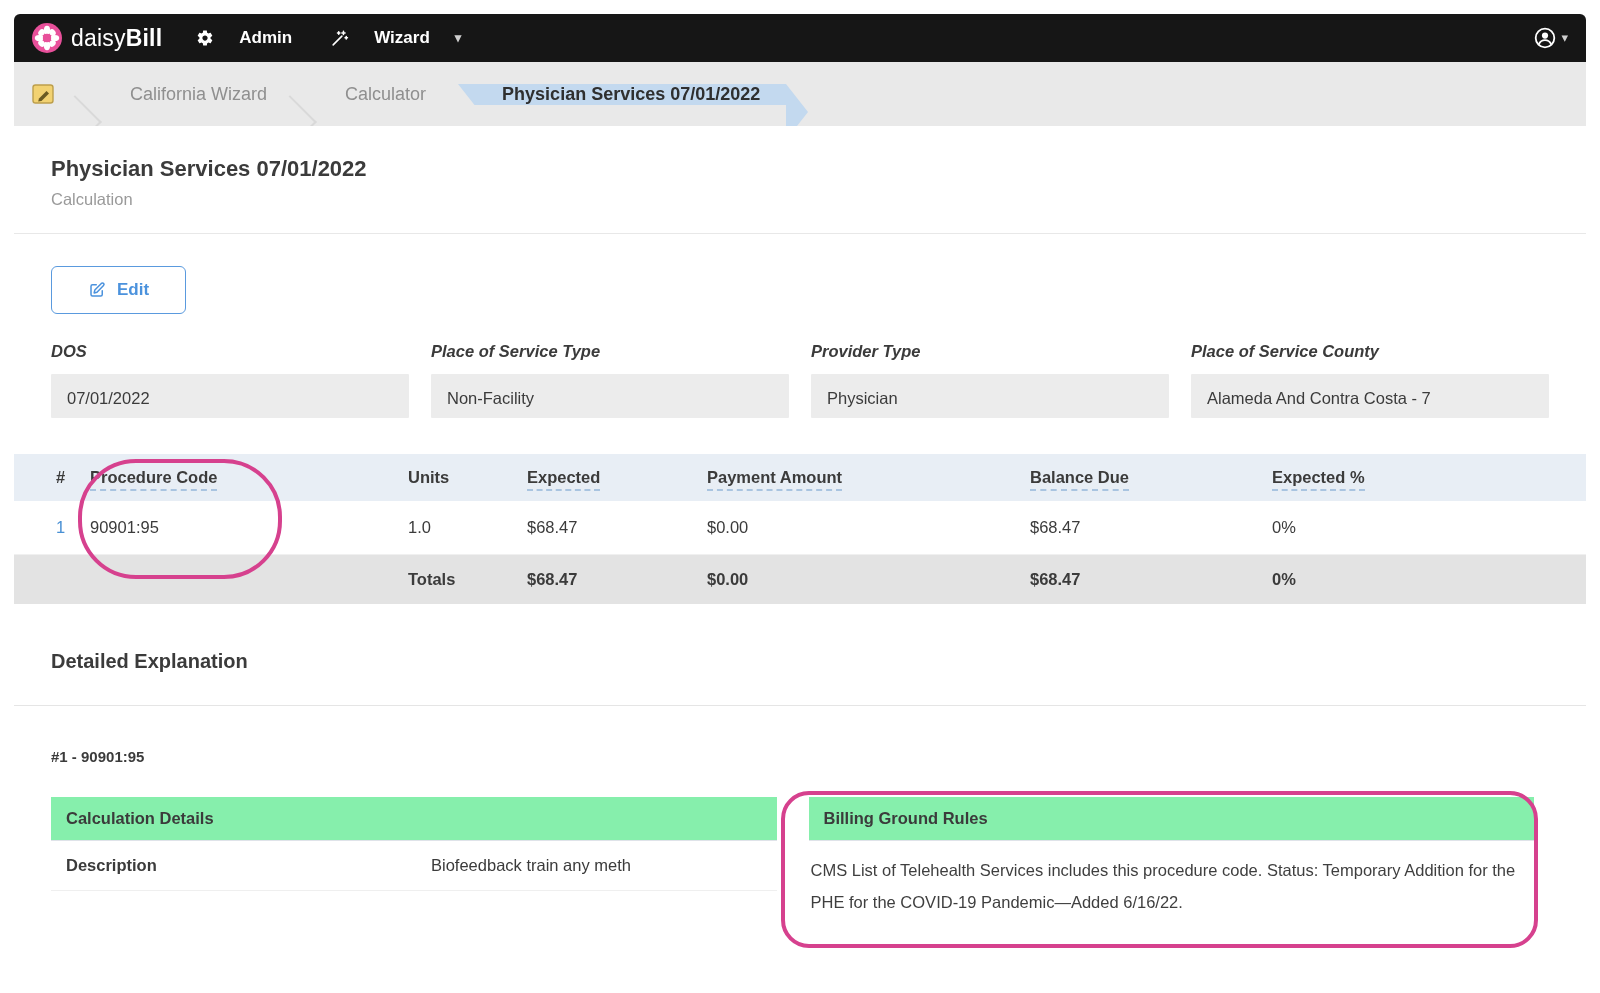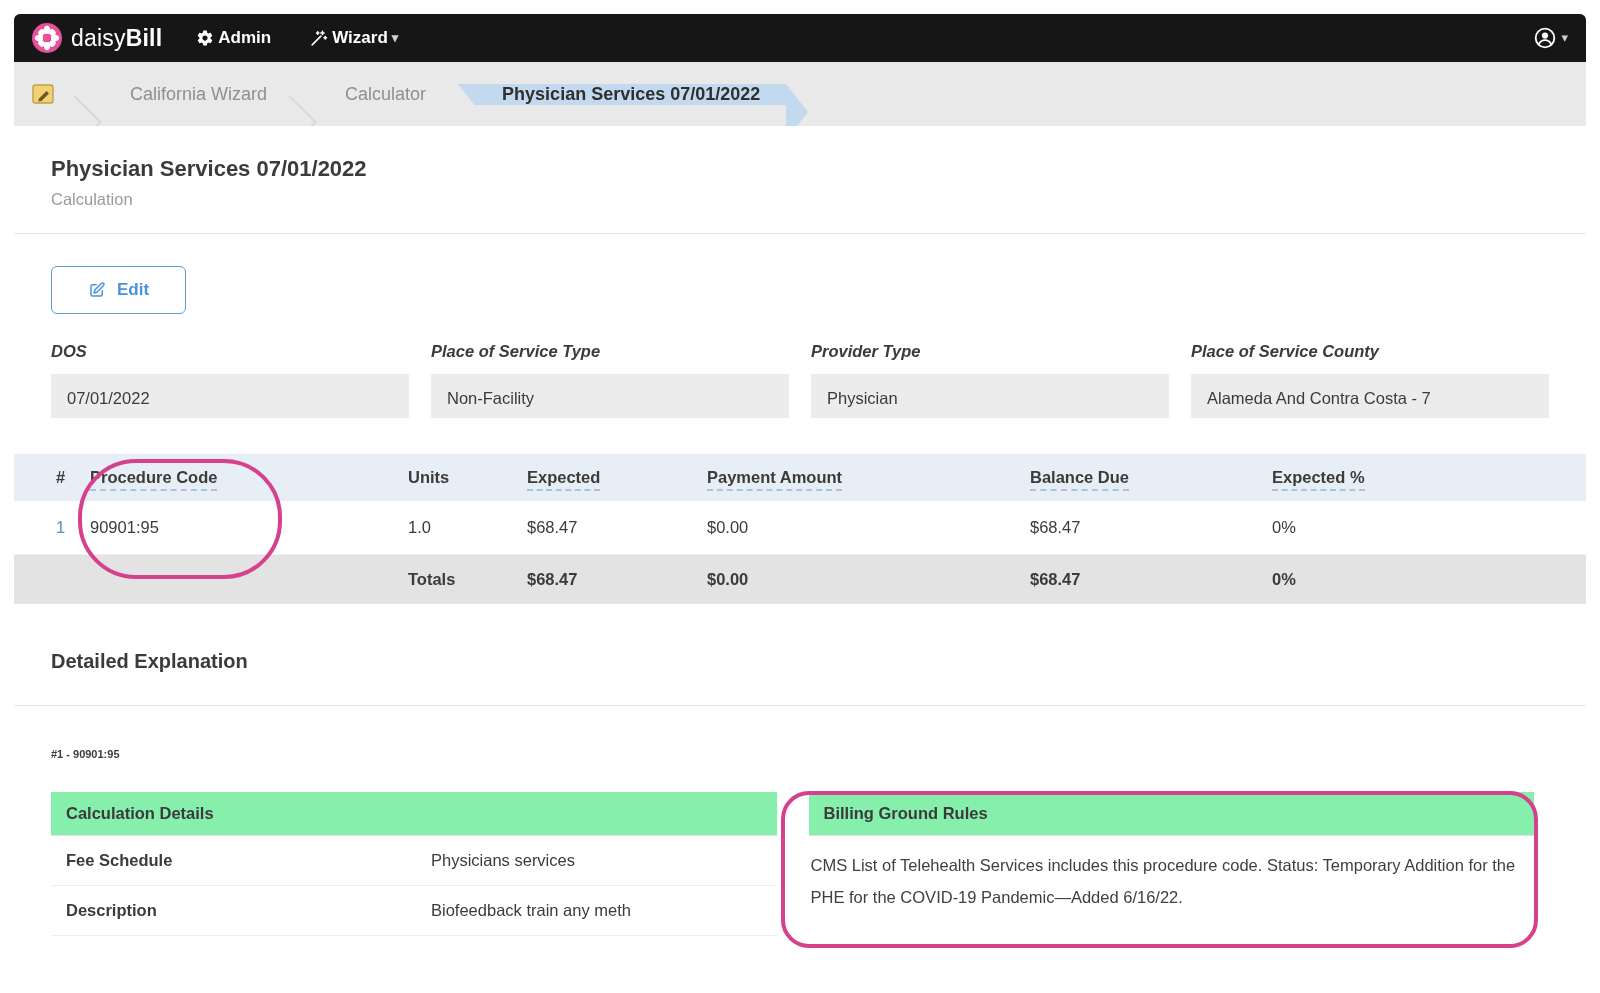--- a/index.html
+++ b/index.html
@@ -5,21 +5,21 @@
   * { margin:0; padding:0; box-sizing:border-box; }
   html,body { width:1600px; height:993px; background:#fff; font-family:"Liberation Sans", sans-serif; color:#3b3b3b; }
   body { position:relative; overflow:hidden; }
   .frame { padding:14px 14px 0 14px; }
 
   
   .navbar { height:48px; background:#161616; border-radius:6px 6px 0 0; display:flex; align-items:center; padding:0 18px; color:#fff; }
   .brand { display:flex; align-items:center; gap:9px; margin-right:34px; }
   .brand-text { font-size:23px; letter-spacing:.2px; }
   .brand-text b { font-weight:bold; }
-  .nav-item { display:flex; align-items:center; gap:4px; font-size:17px; font-weight:bold; margin-right:38px; cursor:pointer; }
+  .nav-item { display:flex; align-items:center; gap:25px; font-size:17px; font-weight:bold; margin-right:38px; cursor:pointer; }
   .nav-spacer { flex:1; }
   .nav-user { display:flex; align-items:center; gap:4px; cursor:pointer; }
   .chev { font-size:13px; color:#cfcfcf; transform:translateY(-1px); }
 
   
   .crumbs { display:flex; height:64px; background:#e9e9e9; align-items:center; overflow:hidden; }
   .crumb { position:relative; display:flex; align-items:center; padding:0 26px; color:#8f8f8f; font-size:18px; white-space:nowrap; }
   .crumb-home { padding:0 22px 0 16px; }
   .sep { width:26px; position:relative; flex:0 0 auto; }
   .sep::before { content:''; position:absolute; width:36px; height:36px; top:9px; left:-22px;
@@ -54,21 +54,21 @@
   table.main td { padding:17px 0; }
   .pad-first { padding-left:42px !important; }
   .dashed { border-bottom:2px dashed #a9c4e0; padding-bottom:3px; }
   tr.data-row td { border-bottom:1px solid #f0f0f0; }
   .cell-link { color:#4990d4; text-decoration:none; cursor:pointer; }
   tr.totals { background:#e3e3e3; font-weight:bold; }
   tr.totals td { padding:15px 0; }
 
   
   .detail-heading { padding:46px 37px 32px 37px; font-size:20px; font-weight:bold; border-bottom:1px solid #e5e5e5; }
-  .item-heading { padding:42px 37px 32px 37px; font-size:11px; font-weight:bold; }
+  .item-heading { padding:42px 37px 32px 37px; font-size:15px; font-weight:bold; }
   .detail-cols { display:grid; grid-template-columns:1fr 1fr; column-gap:32px; padding:0 52px 40px 37px; }
   .panel-header { background:#86efac; border-bottom:1px solid #dfe3e9; padding:12px 15px; font-size:16.5px; font-weight:bold; color:#3b3b3b; }
   .panel-row { display:grid; grid-template-columns:365px 1fr; padding:15px 15px; border-bottom:1px solid #efefef; font-size:16.5px; }
   .panel-row .lbl { font-weight:bold; }
   .rules-text { font-size:16.5px; line-height:1.92; color:#3f3f3f; padding:14px 6px 0 2px; }
 
   
   .annot { position:absolute; border:4px solid #d6418e; pointer-events:none; }
   .annot-proc { left:78px; top:459px; width:204px; height:120px; border-radius:58px; }
   .annot-rules { left:781px; top:791px; width:757px; height:157px; border-radius:28px; }
@@ -236,24 +236,20 @@
     </tbody>
   </table>
 
   <div class="detail-heading">Detailed Explanation</div>
   <div class="item-heading">#1 - 90901:95</div>
 
   <div class="detail-cols">
     <div>
       <div class="panel-header">Calculation Details</div>
       <div class="panel-row">
-        <div class="lbl">Fee Schedule</div>
-        <div>Physicians services</div>
-      </div>
-      <div class="panel-row">
         <div class="lbl">Description</div>
         <div>Biofeedback train any meth</div>
       </div>
     </div>
 
     <div>
       <div class="panel-header">Billing Ground Rules</div>
       <div class="rules-text">CMS List of Telehealth Services includes this procedure code. Status: Temporary Addition for the PHE for the COVID-19 Pandemic—Added 6/16/22.</div>
     </div>
   </div>

